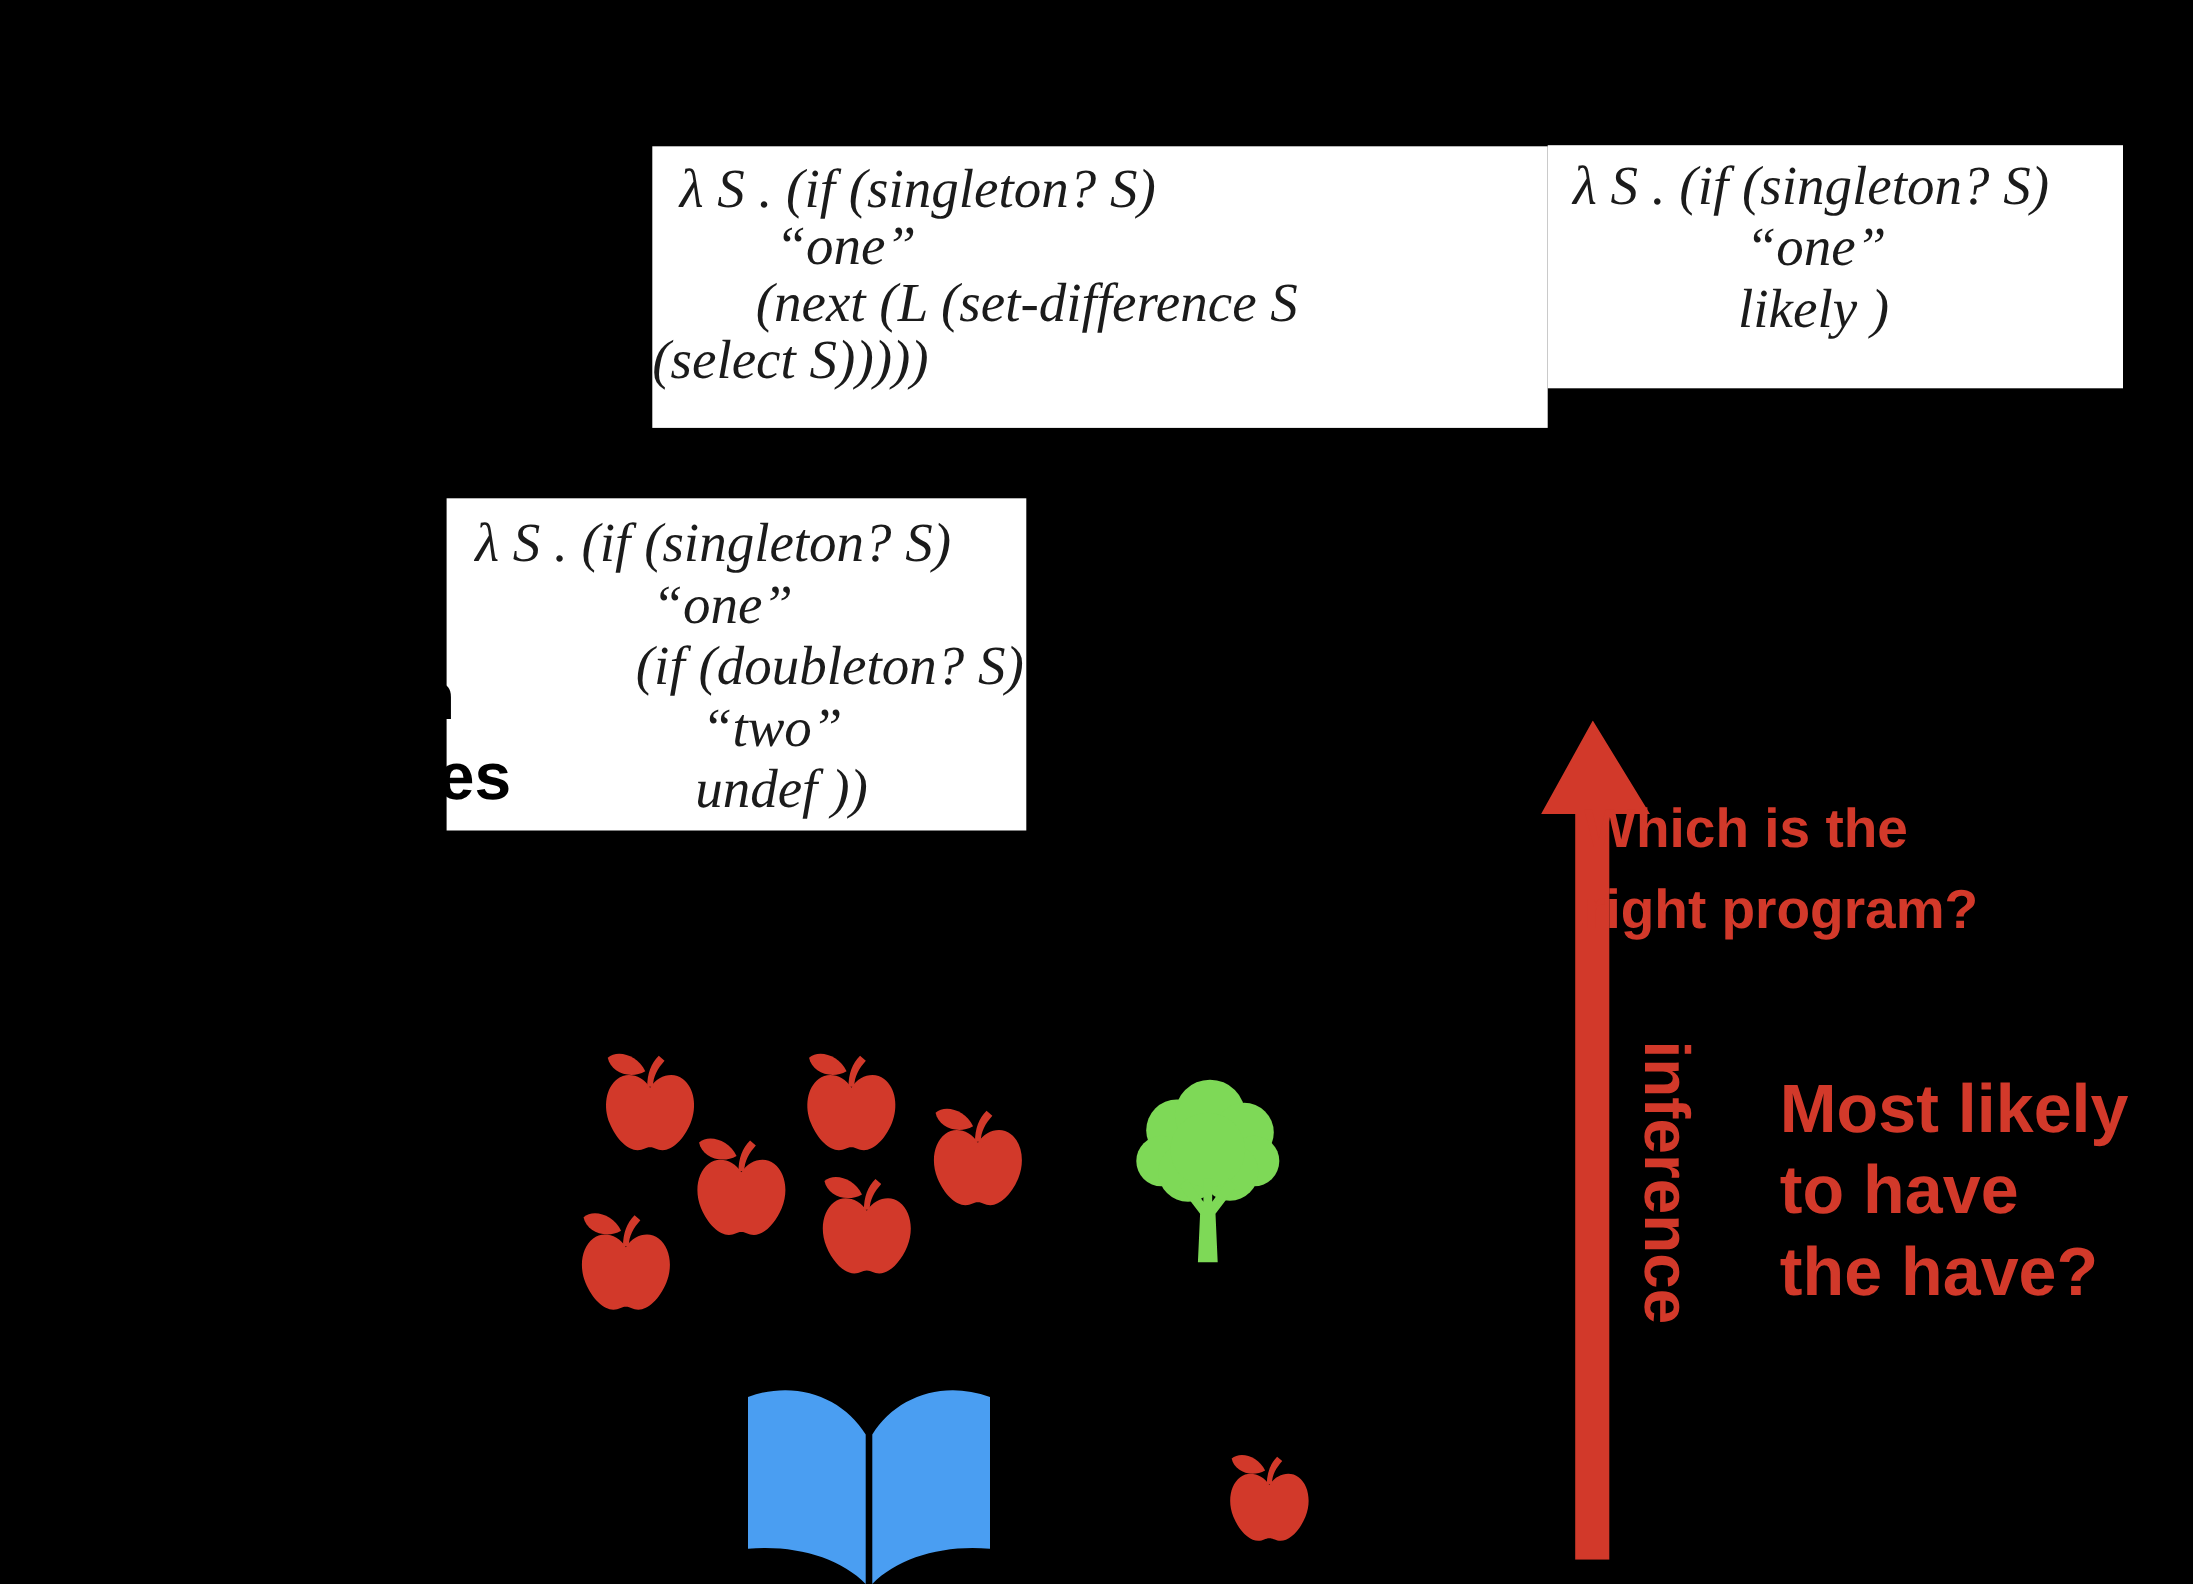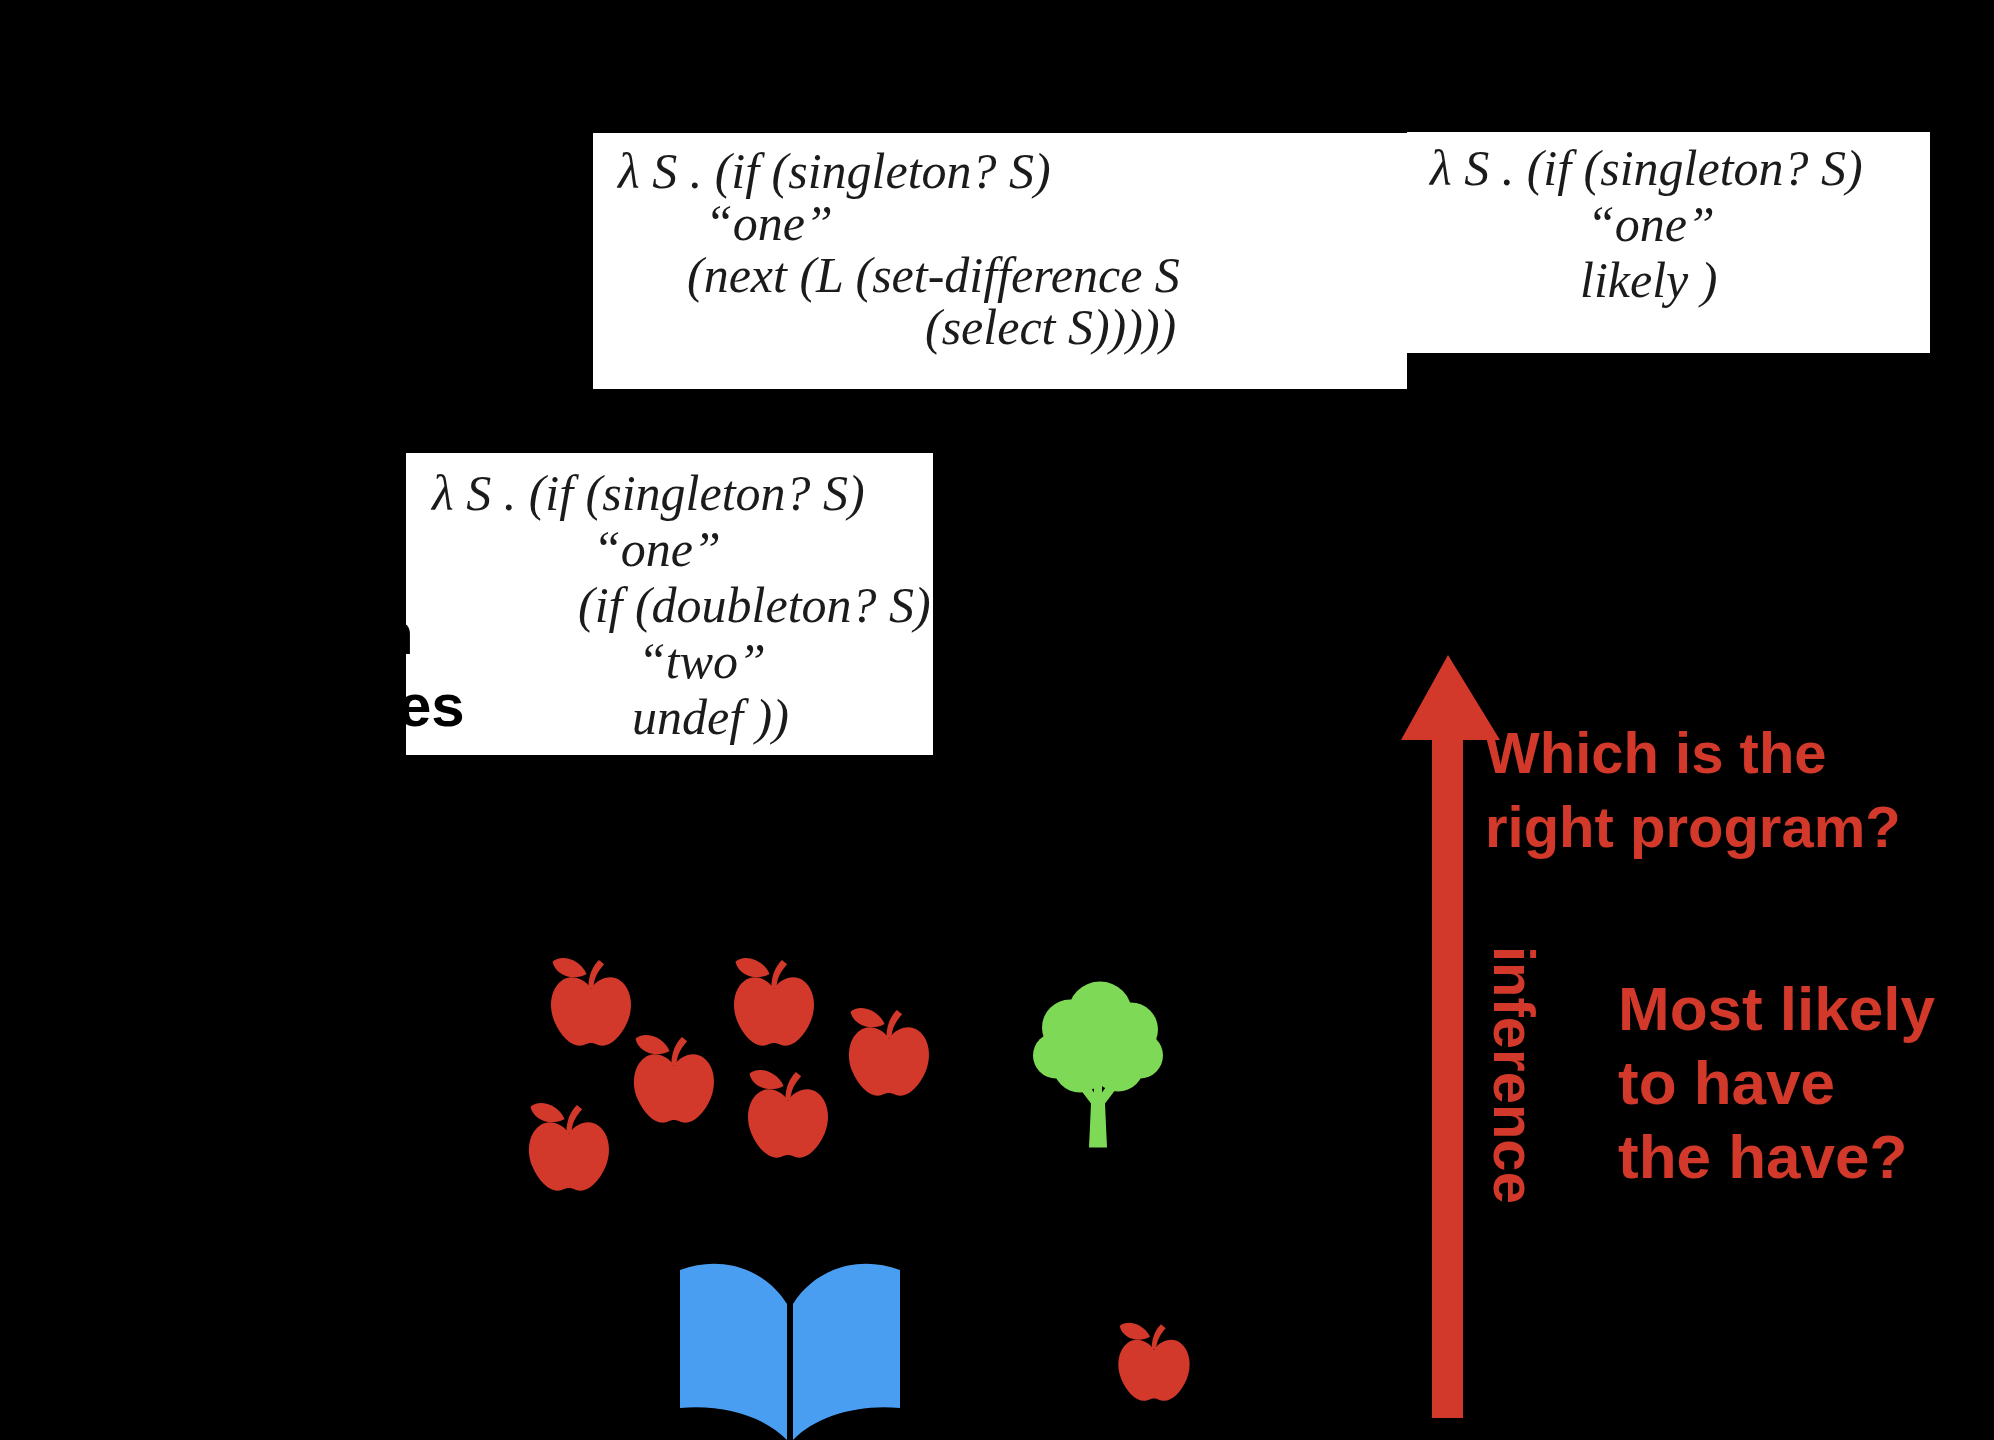--- a/index.html
+++ b/index.html
@@ -18,40 +18,40 @@
   #program-box-3{left:406px;top:453px;width:527px;height:290px;padding-top:12px;}
   #program-box-3 .code-line{line-height:56px;height:56px;}
   .code-line{white-space:pre;}
 
   
   .occluded-fragment{position:absolute;color:#000;font-weight:bold;
     font-family:"Liberation Sans",sans-serif;font-size:60px;line-height:60px;z-index:5;}
 
   
   .red-text{position:absolute;font-weight:bold;font-family:"Liberation Sans",sans-serif;}
-  #question-text{left:1485px;top:716px;font-size:58px;line-height:74px;}
+  #question-text{left:1440px;top:716px;font-size:50px;line-height:74px;}
   #statement-text{left:1618px;top:944px;font-size:62px;line-height:74px;}
   #arrow-label{position:absolute;left:1547px;top:946px;font-weight:bold;
     font-size:58px;line-height:66px;transform:rotate(90deg);transform-origin:0 0;
     font-family:"Liberation Sans",sans-serif;white-space:nowrap;}
 
   
   #inference-arrow{position:absolute;left:1401px;top:655px;width:99px;height:763px;}
 
   
   .scene-icon{position:absolute;}
   #tree{left:1028px;top:975px;width:140px;height:176px;}
   #book{left:678px;top:1258px;width:224px;height:182px;}
 </style>
 </head>
 <body>
 
 <div id="slide">
 
-  <div class="program-box" id="program-box-1"><div class="code-line" style="padding-left: 25px;">λ S . (if (singleton? S)</div><div class="code-line" style="padding-left: 112px;">“one”</div><div class="code-line" style="padding-left: 94px;">(next (L (set-difference S</div><div class="code-line" style="padding-left: 332px;">(select S)))))</div></div>
+  <div class="program-box" id="program-box-1"><div class="code-line" style="padding-left: 25px;">λ S . (if (singleton? S)</div><div class="code-line" style="padding-left: 112px;">“one”</div><div class="code-line" style="padding-left: 94px;">(next (L (set-difference S</div><div class="code-line" style="">(select S)))))</div></div>
   <div class="program-box" id="program-box-2"><div class="code-line" style="padding-left: 23px;">λ S . (if (singleton? S)</div><div class="code-line" style="padding-left: 180px;">“one”</div><div class="code-line" style="padding-left: 173px;">likely )</div></div>
   <div class="program-box" id="program-box-3"><div class="code-line" style="padding-left: 26px;">λ S . (if (singleton? S)</div><div class="code-line" style="padding-left: 187px;">“one”</div><div class="code-line" style="padding-left: 172px;">(if (doubleton? S)</div><div class="code-line" style="padding-left: 232px;">“two”</div><div class="code-line" style="padding-left: 226px;">undef ))</div></div>
 
   <div id="fragments">
       <div class="occluded-fragment" style="left: 377px; top: 604px;">n</div>
       <div class="occluded-fragment" style="left: 398px; top: 676px;">es</div>
     </div>
 
   <svg id="inference-arrow" viewBox="0 0 99 763" preserveAspectRatio="none">
     <polygon id="arrow-shape" points="47,0 99,85 62,85 62,763 31,763 31,85 0,85" fill="#d2392a"></polygon>

